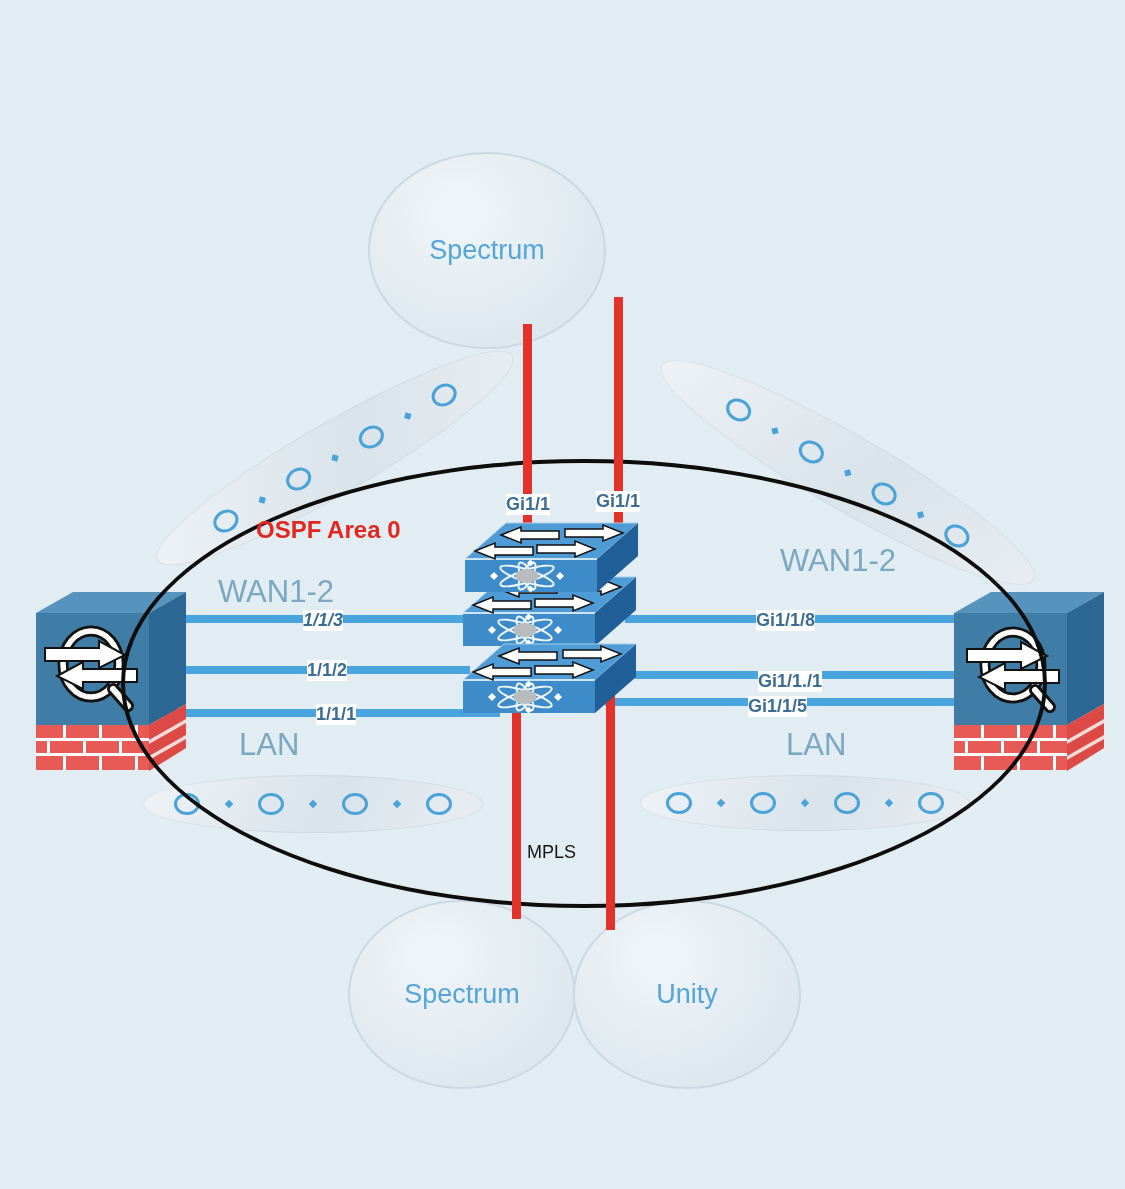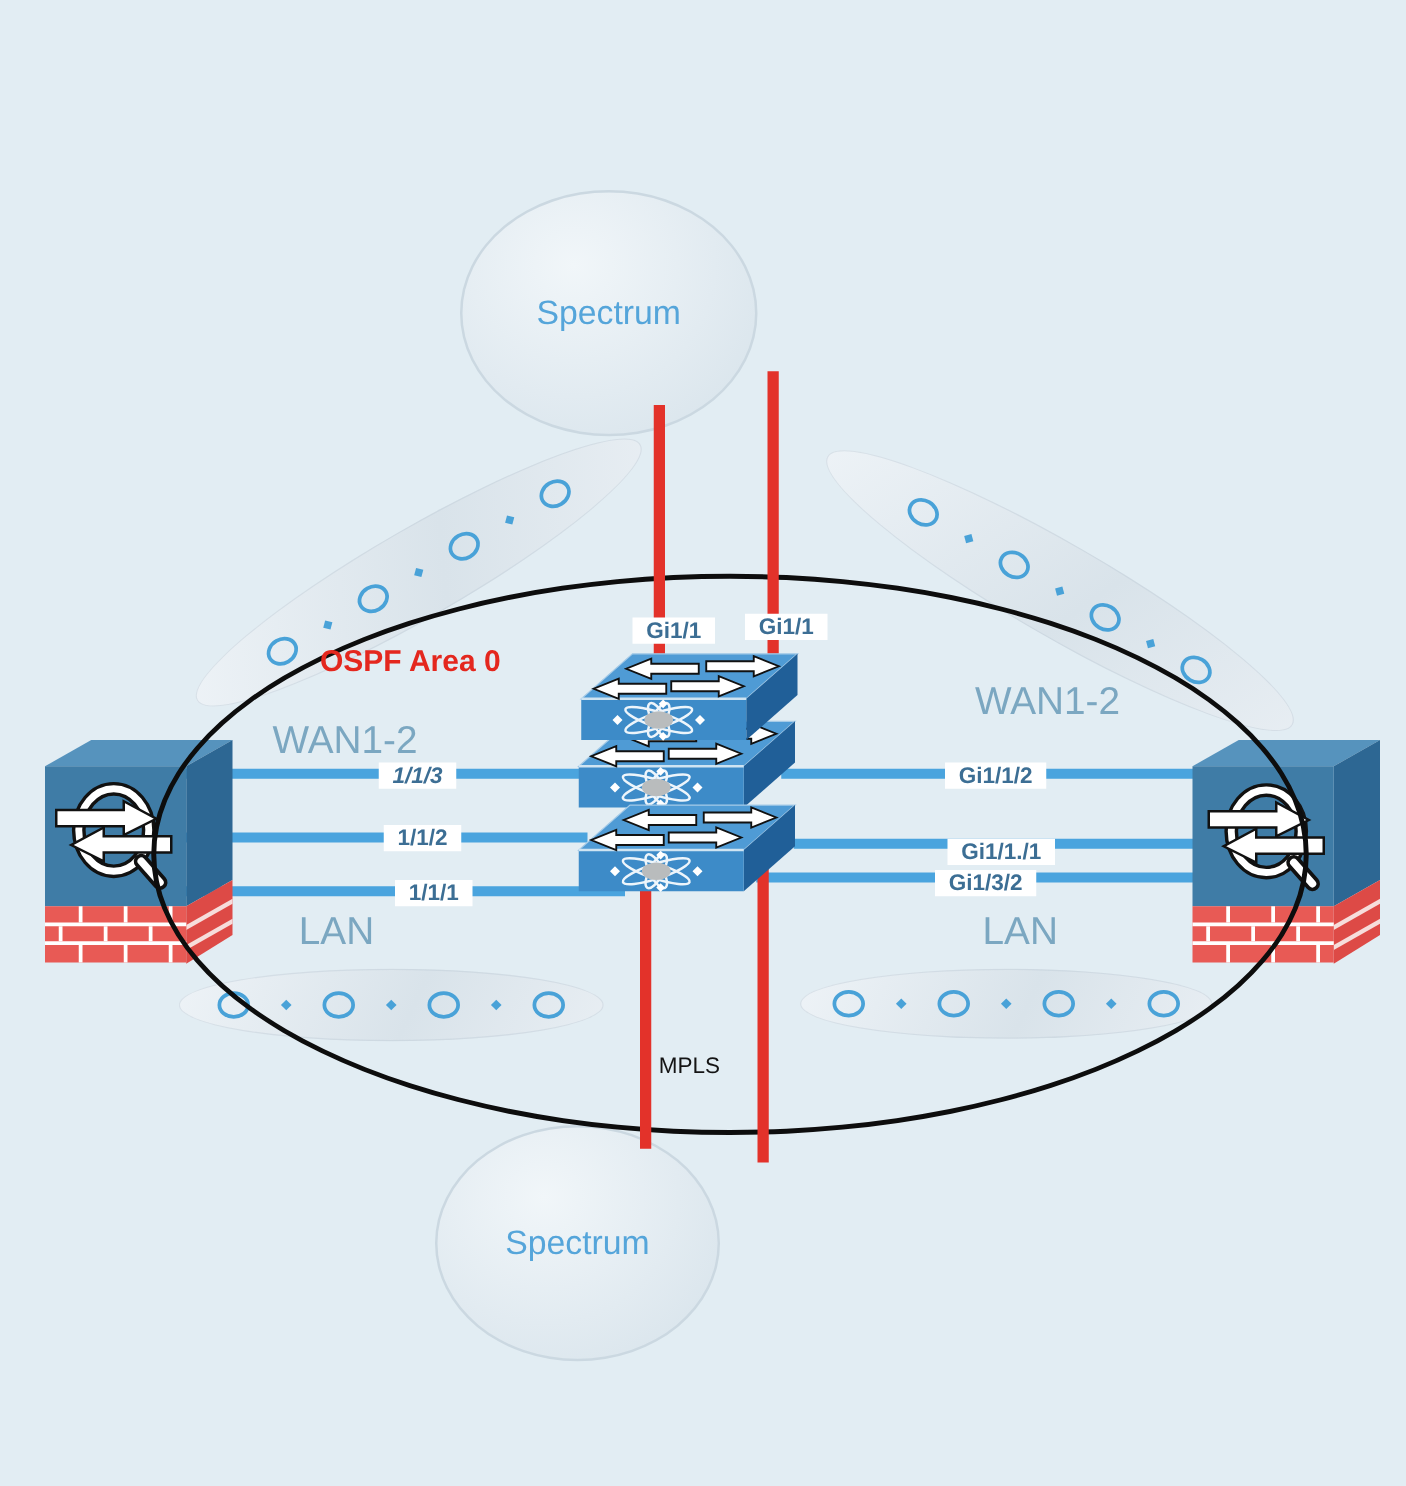--- a/index.html
+++ b/index.html
@@ -30,21 +30,21 @@
   
   .area-ellipse{
     position:absolute;left:121px;top:459px;width:918px;height:441px;
     border:4px solid #0d0d0d;border-radius:50%;background:transparent;
   }
   
   .dev{position:absolute;}
   
   .chip{
     position:absolute;background:#ffffff;color:#3c6e94;
-    font-size:18px;font-weight:600;line-height:21px;padding:0 11px;white-space:nowrap;
+    font-size:18px;font-weight:600;line-height:21px;padding:0 0;white-space:nowrap;
   }
   .zone{position:absolute;color:#7ba7c1;font-size:31px;white-space:nowrap;}
   .ospf-label{position:absolute;left:256px;top:516px;color:#e4271e;font-size:24px;font-weight:bold;white-space:nowrap;}
   .mpls-label{position:absolute;left:527px;top:842px;color:#141414;font-size:18px;font-weight:normal;white-space:nowrap;}
   .orbit{fill:none;stroke:#edf5fb;stroke-width:2;}
 </style>
 </head>
 <body>
 
 <div id="canvas">
@@ -84,20 +84,23 @@
       <span class="ring"></span>
       <span class="dot"></span>
       <span class="ring"></span>
   </div>
 
   <div class="cloud" style="left:368px;top:152px;width:234px;height:193px;">
     <span>Spectrum</span>
   </div>
   <div class="cloud" style="left:348px;top:900px;width:224px;height:185px;">
     <span>Spectrum</span>
+  </div>
+  <div class="cloud" style="left:573px;top:900px;width:224px;height:185px;">
+    <span>Unity</span>
   </div>
 
   <div class="hline" style="left:140px;top:615px;width:340px;"></div>
   <div class="hline" style="left:140px;top:666px;width:330px;"></div>
   <div class="hline" style="left:140px;top:709px;width:360px;"></div>
   <div class="hline" style="left:625px;top:615px;width:380px;"></div>
   <div class="hline" style="left:635px;top:671px;width:370px;"></div>
   <div class="hline" style="left:605px;top:698px;width:400px;"></div>
 
   <svg class="dev" style="left:33px;top:588px;" width="156" height="186" viewBox="0 0 156 186">
@@ -211,23 +214,23 @@
       <use href="#sw-arrow-r" transform="translate(72,-18)"></use>
       <use href="#sw-star" transform="translate(62,17)"></use>
     </g>
   </svg>
 
   <div class="chip" style="left:506px;top:494px;">Gi1/1</div>
   <div class="chip" style="left:596px;top:491px;">Gi1/1</div>
   <div class="chip" style="left:303px;top:610px;font-style:italic;">1/1/3</div>
   <div class="chip" style="left:307px;top:660px;text-align:right;">1/1/2</div>
   <div class="chip" style="left:316px;top:704px;">1/1/1</div>
-  <div class="chip" style="left:756px;top:610px;">Gi1/1/2</div>
+  <div class="chip" style="left:756px;top:610px;">Gi1/1/8</div>
   <div class="chip" style="left:758px;top:671px;">Gi1/1./1</div>
-  <div class="chip" style="left:748px;top:696px;">Gi1/3/2</div>
+  <div class="chip" style="left:748px;top:696px;">Gi1/1/5</div>
 
   <div class="ospf-label">OSPF Area 0</div>
   <div class="zone" style="left:218px;top:574px;">WAN1-2</div>
   <div class="zone" style="left:780px;top:543px;">WAN1-2</div>
   <div class="zone" style="left:239px;top:727px;">LAN</div>
   <div class="zone" style="left:786px;top:727px;">LAN</div>
   <div class="mpls-label">MPLS</div>
 
 </div>
 

